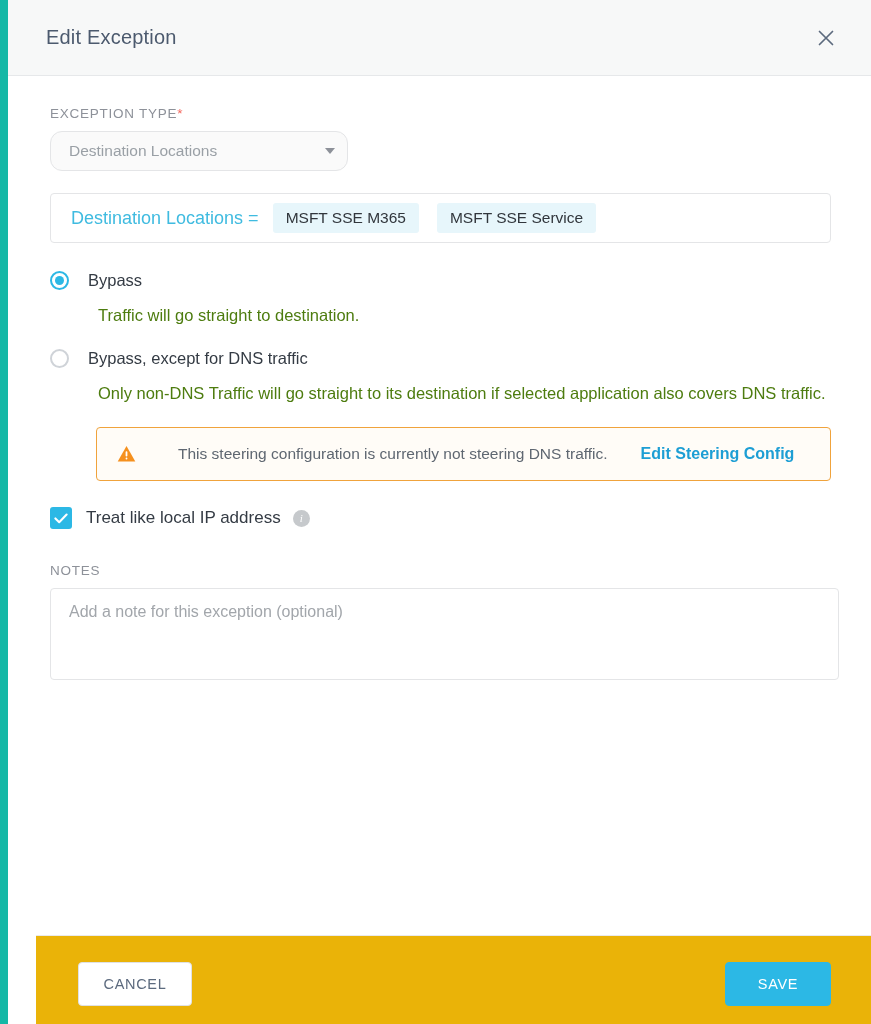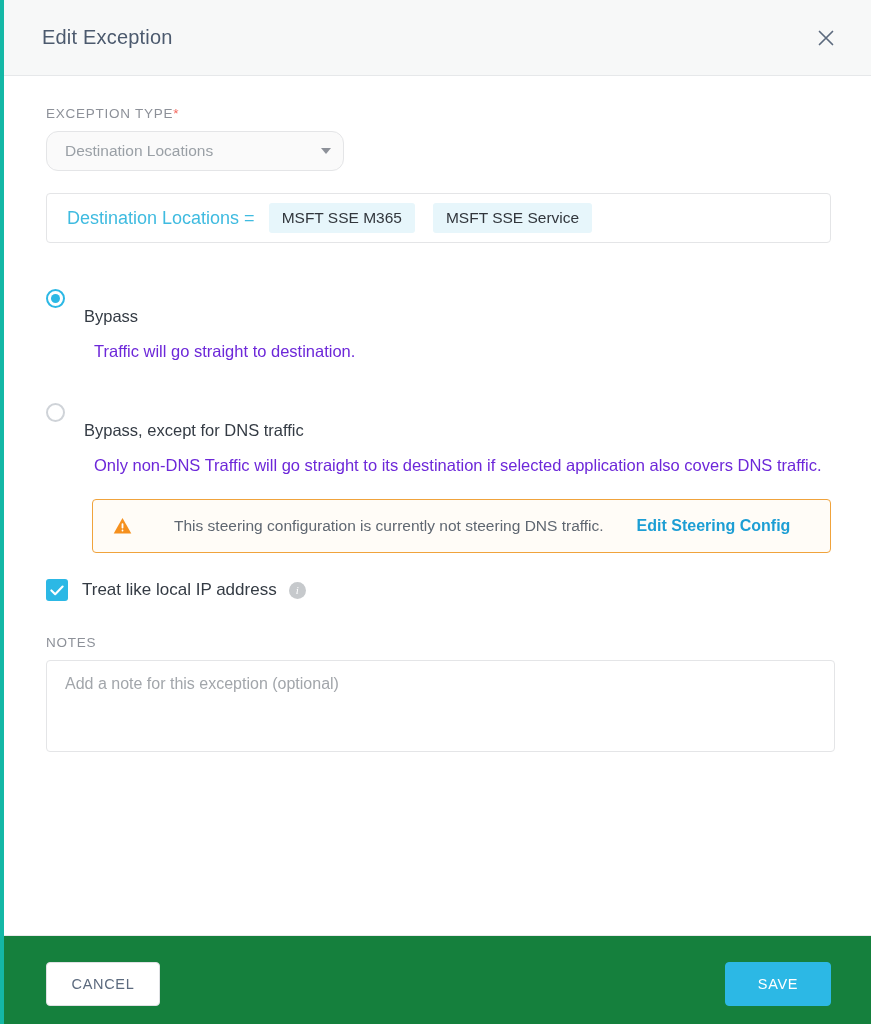--- a/index.html
+++ b/index.html
@@ -7,21 +7,21 @@
     margin: 0; padding: 0;
     width: 871px; height: 1024px;
     background: #ffffff;
     font-family: "Liberation Sans", sans-serif;
     -webkit-font-smoothing: antialiased;
   }
   #modal {
     position: relative;
     width: 871px; height: 1024px;
     background: #ffffff;
-    border-left: 4px solid #14b8a6;
+    border-left: 8px solid #14b8a6;
     display: flex; flex-direction: column;
     overflow: hidden;
   }
   
   .modal-header {
     height: 76px;
     flex: 0 0 76px;
     background: #f7f8f8;
     border-bottom: 1px solid #e6e8ea;
     display: flex; align-items: center;
@@ -132,26 +132,25 @@
     content: "";
     position: absolute;
     left: 3px; top: 3px;
     width: 9px; height: 9px;
     border-radius: 50%;
     background: #2cb8e5;
   }
   .radio-label {
     font-size: 16.5px;
     color: #343b44;
-    margin-top: 36px;
   }
   .radio-desc {
     font-size: 16.5px;
     line-height: 1.65;
-    color: #6d28d9;
+    color: #4d7c0f;
     margin: 0 0 20px 48px;
     max-width: 780px;
   }
   
   .warn {
     margin: 0 0 26px 48px;
     max-width: 740px;
     border: 1px solid #f0a33c;
     border-radius: 4px;
     background: #fffcf7;
@@ -224,21 +223,22 @@
     outline: none;
     margin-left: 2px;
   }
   .notes-area::placeholder { color: #a2a6ab; }
   
   .modal-footer {
     flex: 0 0 89px;
     border-top: 1px solid #e9eaec;
     display: flex; align-items: center; justify-content: space-between;
     padding: 8px 40px 0 42px;
-    background: #15803d;
+    background: #eab308;
+    margin-left: 28px;
   }
   .btn {
     font-family: "Liberation Sans", sans-serif;
     font-size: 14.5px;
     letter-spacing: .7px;
     border-radius: 4px;
     cursor: pointer;
     padding: 0 24px;
     height: 44px;
     display: inline-flex; align-items: center; justify-content: center;

